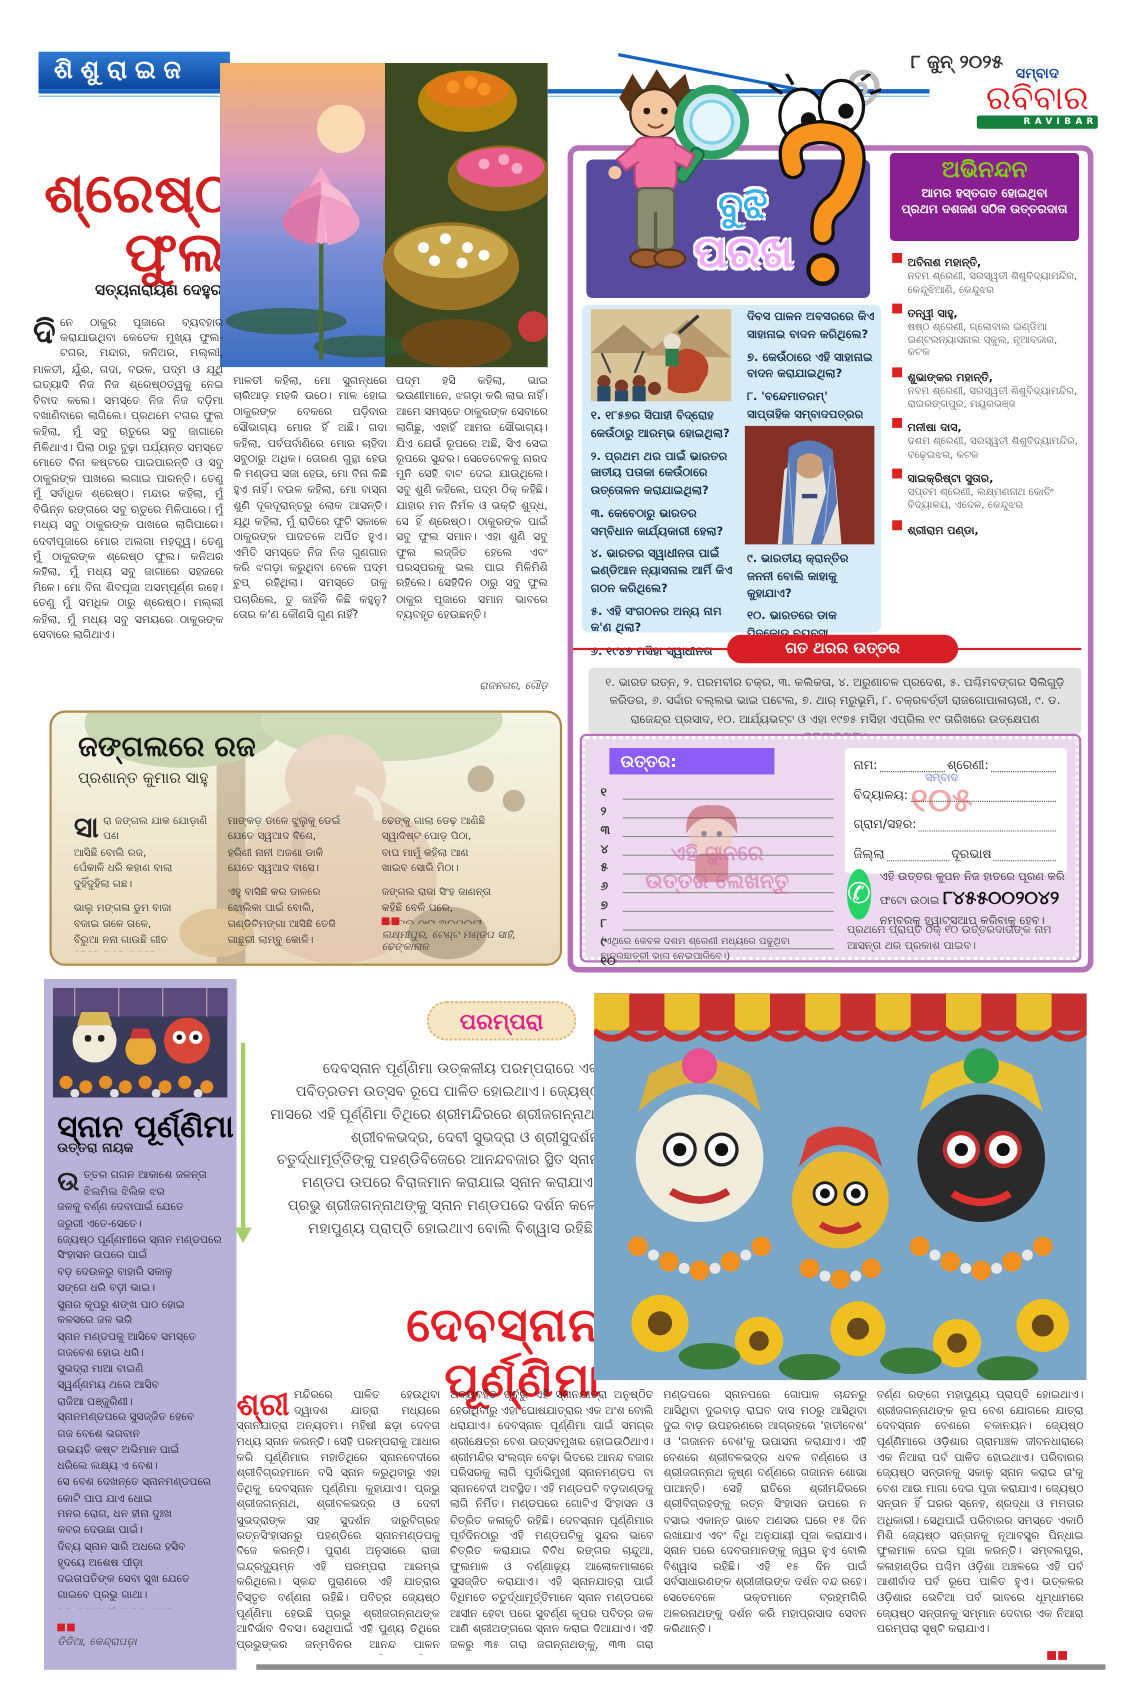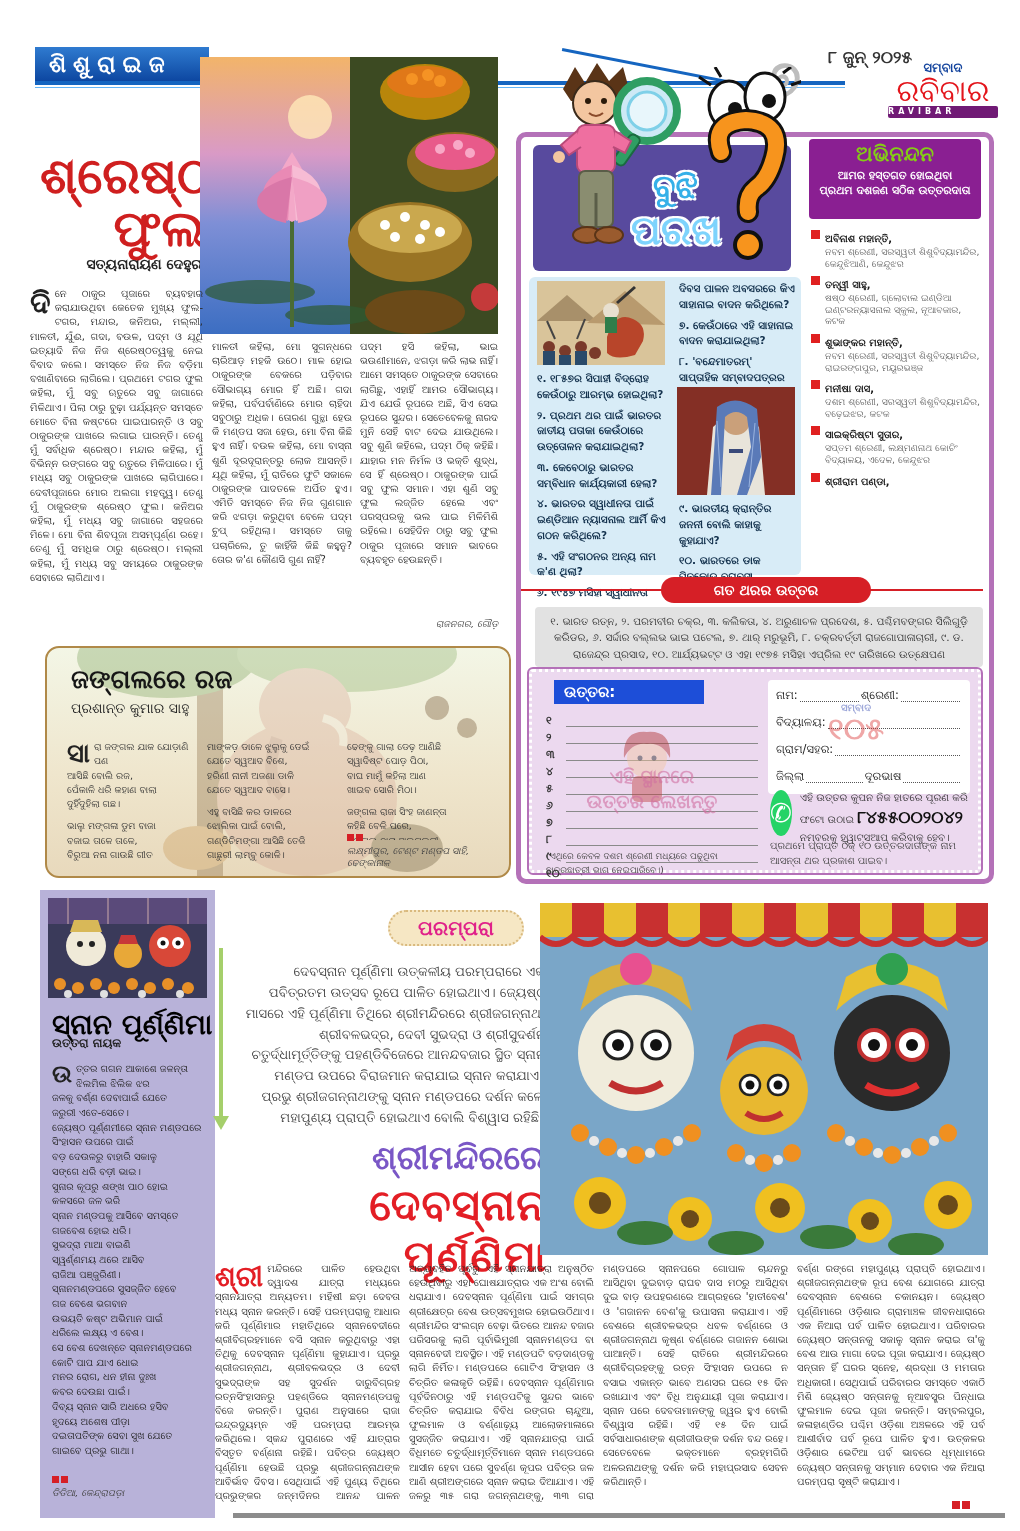--- a/index.html
+++ b/index.html
@@ -12,47 +12,47 @@
   .sig{font-style:italic;color:#444}
   
   .banner{background:linear-gradient(#2f7bd0,#0d47a1);color:#fff;font-weight:bold;
           font-size:23px;letter-spacing:7px;line-height:30px;padding:2px 10px 2px 14px}
   .rule{background:#1565c0}
   .pageno{font-size:54px;font-weight:bold;color:#bdbdbd}
   .dateline{font-size:17px;font-weight:bold;color:#333}
   .brand-small{font-size:13px;font-weight:bold;color:#15459e}
   .brand-big{font-size:30px;font-weight:normal;color:#e3151b;line-height:1;
              text-shadow:1px 1px 0 #fff,-1px -1px 0 #fff}
-  .brand-bar{background:#701a75;color:#fff;font-size:8px;font-weight:bold;letter-spacing:4px;
-             text-align:left;line-height:12px;border-radius:2px}
+  .brand-bar{background:#15803d;color:#fff;font-size:8px;font-weight:bold;letter-spacing:4px;
+             text-align:right;line-height:12px;border-radius:2px}
   
   .fl-title{font-size:50px;font-weight:bold;color:#cf1f1f;line-height:1.06;text-align:right}
   .fl-author{font-size:14px;font-weight:bold;color:#222;text-align:right}
   
   .qpanel{border:5px solid #b471b8;border-radius:10px;background:#fff}
   .qtitlebox{background:#584a9e;border-radius:6px}
   .qt1{font-size:33px;font-weight:bold;color:#35b0e8;text-shadow:2px 2px 0 #fff,-2px -2px 0 #fff,2px -2px 0 #fff,-2px 2px 0 #fff}
-  .qt2{font-size:40px;font-weight:bold;color:#7dd3fc;text-shadow:2px 2px 0 #fff,-2px -2px 0 #fff,2px -2px 0 #fff,-2px 2px 0 #fff}
+  .qt2{font-size:40px;font-weight:bold;color:#f0abfc;text-shadow:2px 2px 0 #fff,-2px -2px 0 #fff,2px -2px 0 #fff,-2px 2px 0 #fff}
   .qarea{background:#d8ecf7;border-radius:6px}
   .qtext{font-size:10.5px;line-height:1.5;color:#13314d;font-weight:bold;text-align:left}
   .qtext div{margin-bottom:5px}
   .pill{background:#d61f26;color:#fff;font-weight:bold;font-size:14px;text-align:center;
         border-radius:15px;line-height:26px}
   .ansbox{background:#e2e2e2;border-radius:4px;color:#333;font-size:10.5px;line-height:1.55;
           text-align:center;padding:6px 10px}
   .congrats{background:#8a1f92;border-radius:4px;text-align:center}
   .congrats .ct{color:#84cc16;font-size:21px;font-weight:bold;line-height:30px}
   .congrats .cs{color:#fff;font-size:11px;line-height:1.35;font-weight:bold}
   .wname{font-size:10px;font-weight:bold;color:#1a1a1a}
   .wdet{font-size:9.3px;color:#666;line-height:1.25}
   .wbul{width:9px;height:9px;background:#e02020;margin:3px 5px 0 0;flex:none}
   .witem{display:flex;margin-bottom:4px}
   
   .form{background:#ecd9ef;border:3px dotted #fff;outline:2px solid #b471b8;border-radius:4px}
-  .uhead{background:#1d4ed8;color:#fff;font-weight:bold;font-size:15px;padding:3px 10px}
+  .uhead{background:#8b5cf6;color:#fff;font-weight:bold;font-size:15px;padding:3px 10px}
   .arow{display:flex;align-items:flex-end;height:17px}
   .arow .n{font-size:11px;font-weight:bold;color:#333;width:20px}
   .arow .ln{flex:1;border-bottom:1px solid #8a8a8a}
   .wmtext{font-size:19px;font-weight:bold;color:rgba(208,110,160,.6);text-align:center;line-height:1.3}
   .fieldbox{background:#fff;border-radius:4px;padding:8px 8px 4px 8px}
   .frow{display:flex;align-items:flex-end;margin-bottom:13px;font-size:11.5px;color:#222}
   .frow .dot{flex:1;border-bottom:1px dotted #555;margin:0 2px}
   .stamp{color:rgba(220,60,60,.45);font-weight:bold;font-size:30px;text-align:center;line-height:1}
   .stampb{color:rgba(60,80,180,.5);font-weight:bold;font-size:10px;text-align:center}
   .wagreen{width:46px;height:46px;border-radius:50%;background:#25d366;color:#fff;
@@ -583,21 +583,20 @@
     <div class="abs" style="left:12px;top:578px">
       <span class="endmk" style="width:7px;height:7px"></span><span class="endmk" style="width:7px;height:7px"></span>
       <div class="sig" style="font-size:9.5px">ଡିଡିଆ, କେନ୍ଦ୍ରାପଡ଼ା</div>
     </div>
   </div>
 
   <div class="abs garrow" style="left:219px;top:948px;height:176px"></div>
 
   <div class="abs badge" style="left:388px;top:910px;width:132px;height:32px">ପରମ୍ପରା</div>
   <div class="abs intro" style="left:243px;top:962px;width:302px;height:172px">ଦେବସ୍ନାନ ପୂର୍ଣ୍ଣିମା ଉତ୍କଳୀୟ ପରମ୍ପରାରେ ଏକ ପବିତ୍ରତମ ଉତ୍ସବ ରୂପେ ପାଳିତ ହୋଇଥାଏ। ଜ୍ୟେଷ୍ଠ ମାସରେ ଏହି ପୂର୍ଣ୍ଣିମା ତିଥିରେ ଶ୍ରୀମନ୍ଦିରରେ ଶ୍ରୀଜଗନ୍ନାଥ, ଶ୍ରୀବଳଭଦ୍ର, ଦେବୀ ସୁଭଦ୍ରା ଓ ଶ୍ରୀସୁଦର୍ଶନ ଚତୁର୍ଦ୍ଧାମୂର୍ତ୍ତିଙ୍କୁ ପହଣ୍ଡିବିଜେରେ ଆନନ୍ଦବଜାର ସ୍ଥିତ ସ୍ନାନ ମଣ୍ଡପ ଉପରେ ବିରାଜମାନ କରାଯାଇ ସ୍ନାନ କରାଯାଏ। ପ୍ରଭୁ ଶ୍ରୀଜଗନ୍ନାଥଙ୍କୁ ସ୍ନାନ ମଣ୍ଡପରେ ଦର୍ଶନ କଲେ ମହାପୁଣ୍ୟ ପ୍ରାପ୍ତି ହୋଇଥାଏ ବୋଲି ବିଶ୍ୱାସ ରହିଛି।</div>
-  <div class="abs t-purple" style="left:245px;top:1138px;width:300px">ଶ୍ରୀମନ୍ଦିରରେ</div>
   <div class="abs t-red" style="left:213px;top:1180px;width:334px">ଦେବସ୍ନାନ ପୂର୍ଣ୍ଣିମା</div>
 
   <div class="abs" style="left:540px;top:903px;width:448px;height:352px;overflow:hidden">
     <svg width="448" height="352" viewBox="0 0 448 352">
       <rect width="448" height="352" fill="#7aa6c8"></rect>
       <g>
         <rect x="0" y="0" width="448" height="34" fill="#c83030"></rect>
         <g fill="#e8c030">
             <rect x="0" y="0" width="32" height="34"></rect>
             <rect x="64" y="0" width="32" height="34"></rect>

